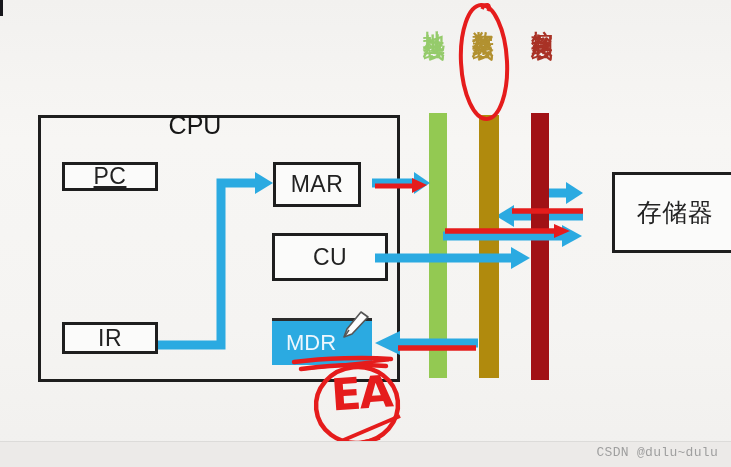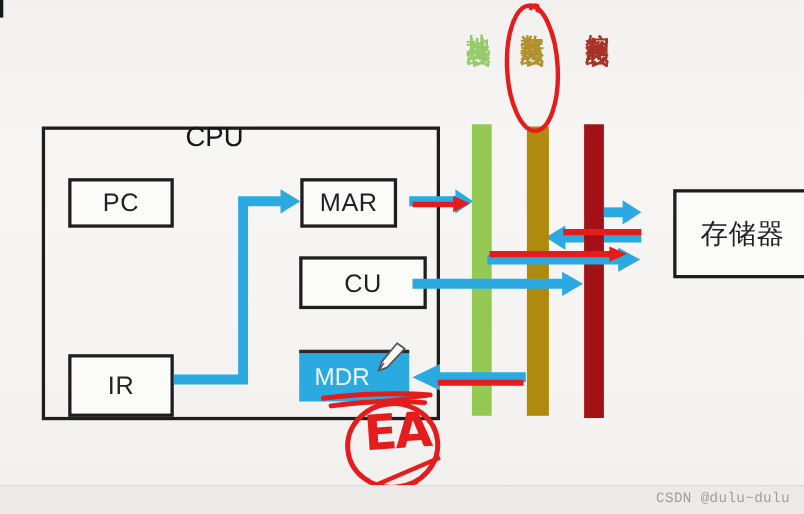--- a/index.html
+++ b/index.html
@@ -57,30 +57,30 @@
   <svg id="under-layer" class="layer" width="731" height="467">
     <g>
       <line x1="583" y1="216" x2="513" y2="216" stroke="var(--blue)" stroke-width="9"></line>
       <polygon points="514,205 514,227 496,216" fill="var(--blue)"></polygon>
     </g>
   </svg>
 
   <div id="cpu-outline"></div>
   <div id="cpu-title">CPU</div>
 
-  <div class="box" style="left:62px;top:162px;width:96px;height:45px;">
+  <div class="box" style="left:62px;top:162px;width:96px;height:29px;text-decoration:underline;">
       <span>PC</span>
     </div>
   <div class="box" style="left:273px;top:162px;width:88px;height:45px;">
       <span>MAR</span>
     </div>
   <div class="box" style="left:272px;top:233px;width:116px;height:48px;">
       <span>CU</span>
     </div>
-  <div class="box" style="left:62px;top:322px;width:96px;height:57px;">
+  <div class="box" style="left:62px;top:322px;width:96px;height:32px;">
       <span>IR</span>
     </div>
   <div id="mdr-box" style="background: rgb(43, 170, 225);">
       <span>MDR</span>
     </div>
 
   <div class="box" style="left:584px;top:172px;width:126px;height:81px;font-size:25px;margin-left:28px;">
     <span>存储器</span>
   </div>
 

